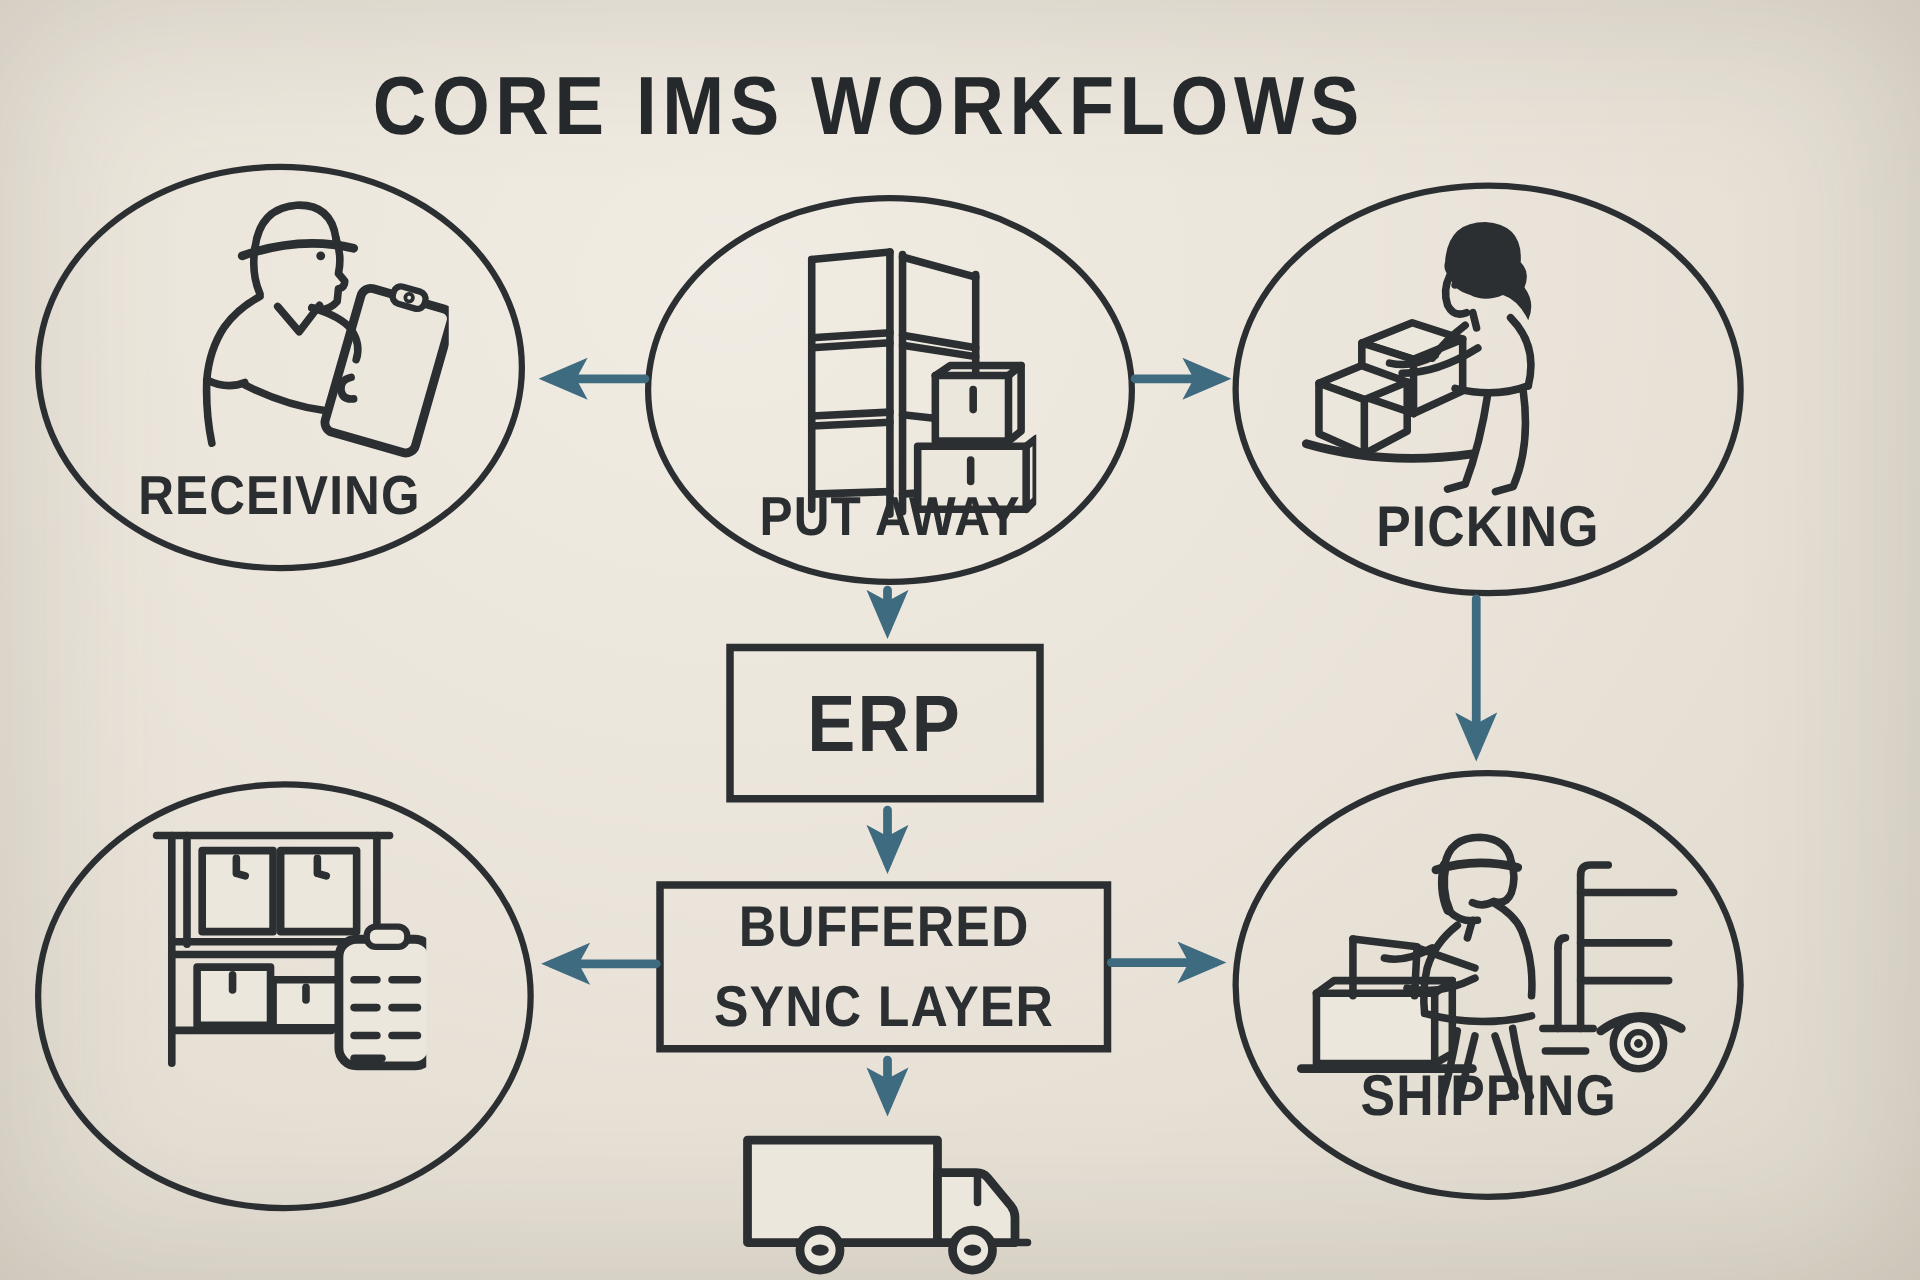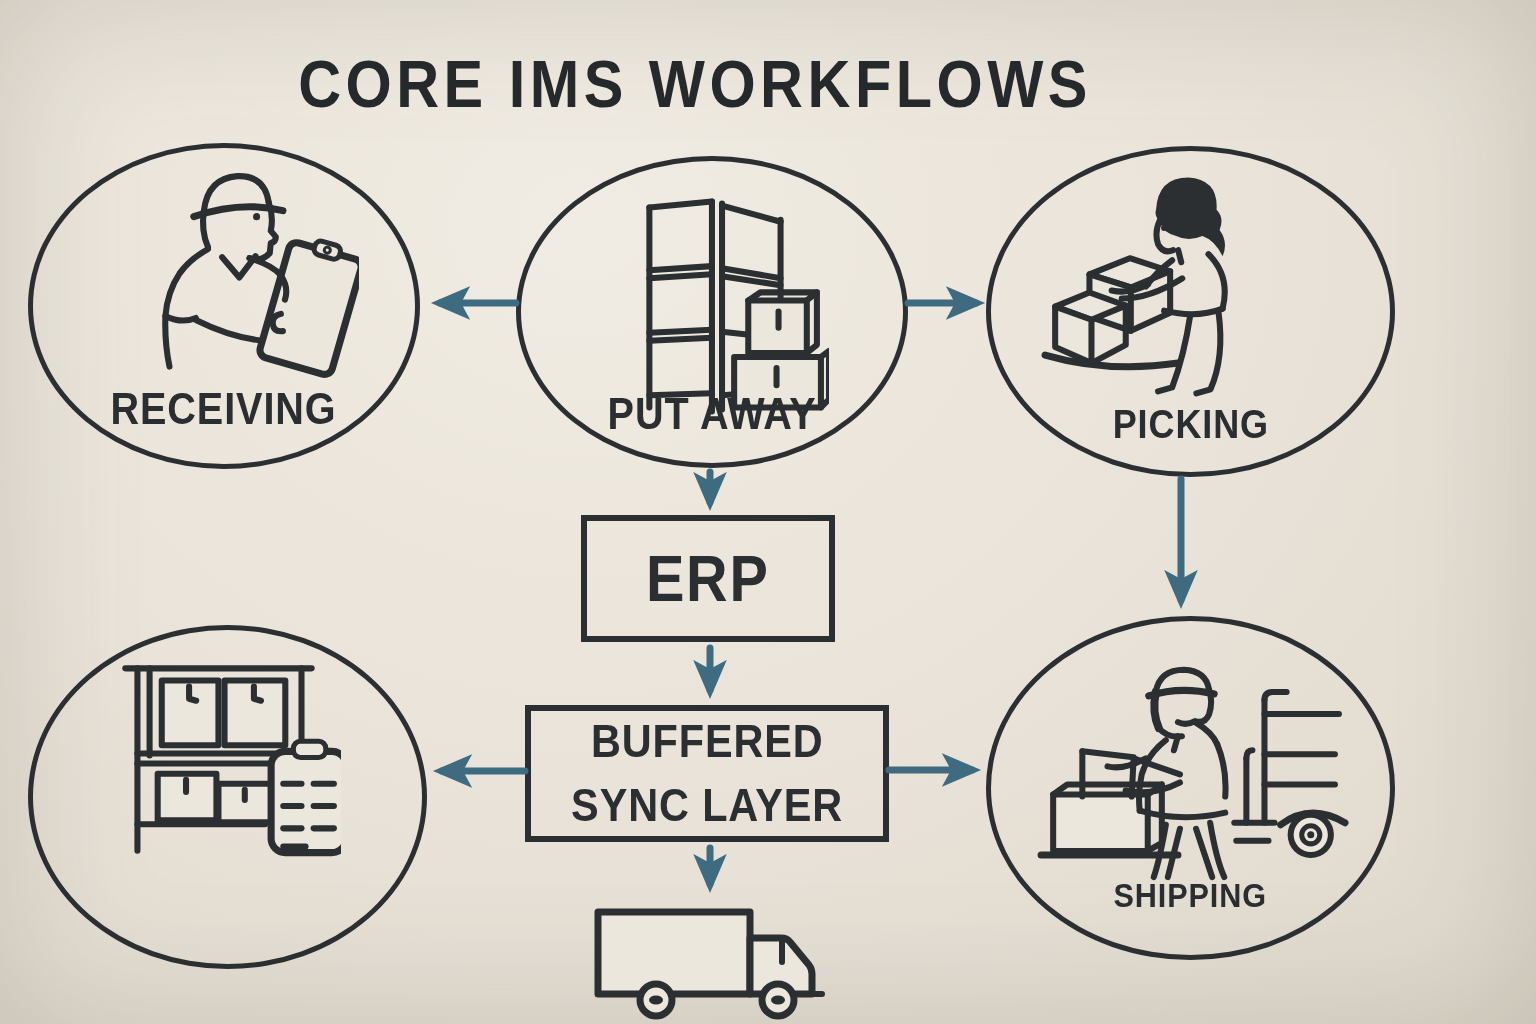--- a/index.html
+++ b/index.html
@@ -44,21 +44,21 @@
 </style>
 </head>
 <body>
 
 <div class="canvas">
 
   <div class="title">
     <span class="title-inner">CORE IMS WORKFLOWS</span>
   </div>
 
-  <div class="node" style="left:28px;top:143px;width:392px;height:326px;text-decoration:underline;">
+  <div class="node" style="left:28px;top:131px;width:392px;height:326px;text-decoration:underline;">
     <svg class="icon" style="left:108px;top:16px;" width="218" height="238" viewBox="0 0 215 235">
       <g transform="rotate(16 160 150)">
         <rect class="ln fillbg" x="128" y="82" width="74" height="118" rx="8" stroke-width="7"></rect>
         <rect class="ln fillbg" x="152" y="74" width="26" height="14" rx="6" stroke-width="5"></rect>
         <circle class="ln" cx="165" cy="81" r="3" stroke-width="3"></circle>
       </g>
       <g class="ln" stroke-width="6">
         <path d="M62,46 Q66,14 95,12 Q122,11 126,38"></path>
         <path d="M52,52 Q98,36 140,46" stroke-width="7"></path>
         <path d="M126,38 Q131,52 128,66 L133,72 Q133,77 128,78 L127,88 Q119,97 107,93"></path>
@@ -129,21 +129,21 @@
         <path d="M170,84 Q192,106 184,138"></path>
         <path d="M134,90 Q118,102 108,116"></path>
         <path d="M110,114 Q92,124 74,120"></path>
         <path d="M144,108 Q112,128 84,128"></path>
         <path d="M184,138 Q158,148 126,140"></path>
         <path d="M152,144 Q146,184 134,216 L120,220"></path>
         <path d="M180,142 Q186,186 172,218 L158,222"></path>
       </g>
       <circle class="fillink" cx="126" cy="58" r="3"></circle>
     </svg>
-    <div class="node-label" style="bottom:26px;font-size:40px;">
+    <div class="node-label" style="bottom:26px;font-size:46px;">
       <span class="condensed">PICKING</span>
     </div>
   </div>
 
   <div class="rectbox" style="left:581px;top:515px;width:254px;height:127px;font-size:64px;letter-spacing:2px;text-align:center;">
     <span class="condensed">ERP</span>
   </div>
 
   <div class="rectbox" style="left:525px;top:705px;width:364px;height:137px;font-size:46px;line-height:1.12;letter-spacing:1px;gap:12px;">
     <span class="condensed">BUFFERED</span>
@@ -223,21 +223,21 @@
         <path d="M218,96 Q218,88 224,88"></path>
           <path d="M218,96 V160"></path>
         <path d="M206,160 H246"></path>
           <path d="M208,178 H240"></path>
         <circle class="fillbg" cx="282" cy="172" r="20" stroke-width="6"></circle>
         <circle cx="282" cy="172" r="9" stroke-width="5"></circle>
         <path d="M252,162 Q282,140 316,160" stroke-width="7"></path>
       </g>
       <circle class="fillink" cx="282" cy="172" r="3.5"></circle>
     </svg>
-    <div class="node-label" style="bottom:42px;font-size:34px;">
+    <div class="node-label" style="bottom:54px;font-size:46px;">
       <span class="condensed">SHIPPING</span>
     </div>
   </div>
 
   <svg class="icon" style="left:592px;top:898px;" width="240" height="122" viewBox="0 0 240 122">
     <g class="ln" stroke-width="7">
       <rect class="fillbg" x="6" y="14" width="152" height="82"></rect>
       <path class="fillbg" d="M158,40 H189 Q195,40 198,44 L217,67 Q220,71 220,76 V96 H158 Z"></path>
       <path d="M190,44 L190,64" stroke-width="6"></path>
       <circle class="fillbg" cx="64" cy="102" r="16"></circle>

